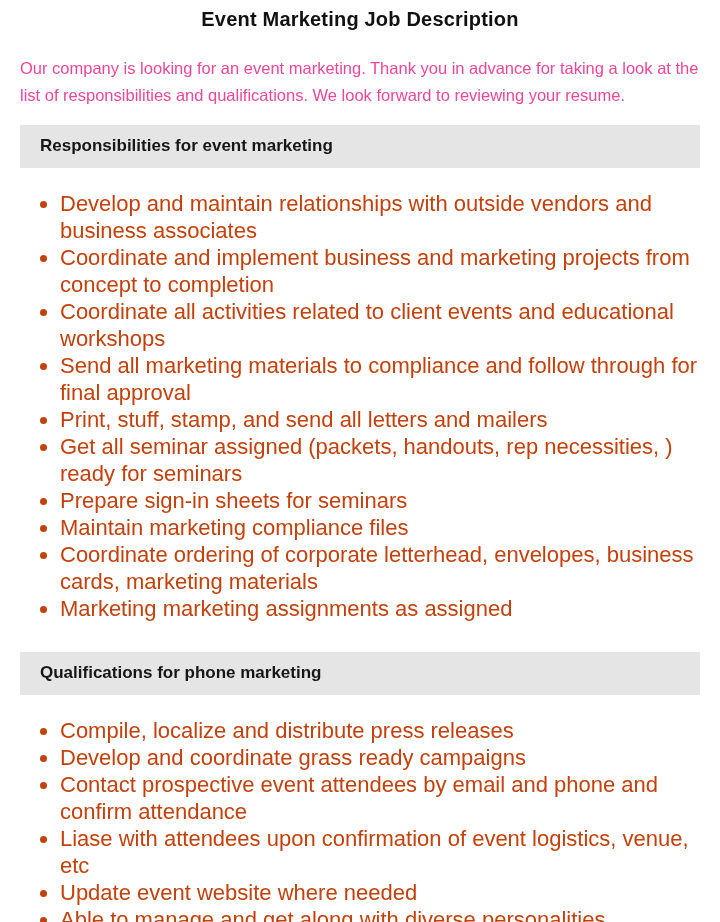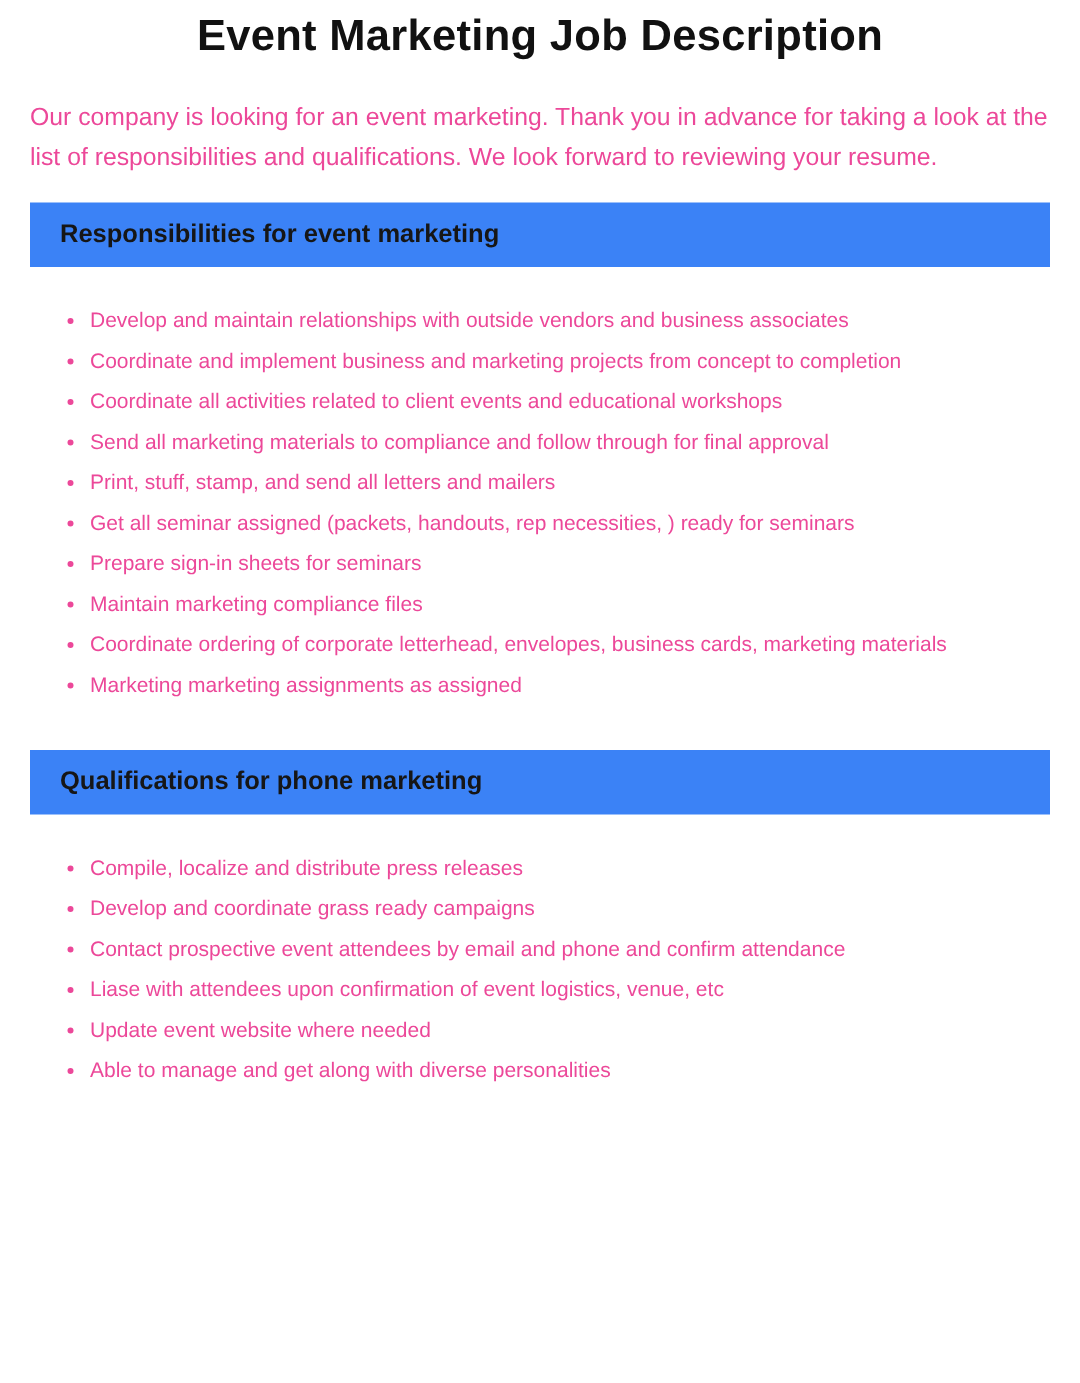--- a/index.html
+++ b/index.html
@@ -12,58 +12,58 @@
 
   .page {
     width: 720px;
     min-height: 922px;
     margin: 0 auto;
     background: #ffffff;
     padding: 6px 20px 30px 20px;
   }
 
   .doc-title {
-    font-size: 29px;
+    font-size: 20px;
     font-weight: 700;
     text-align: center;
     letter-spacing: 0.2px;
     color: #111111;
     margin-top: 2px;
     margin-bottom: 24px;
   }
 
   .intro {
     font-size: 16.5px;
     line-height: 27px;
     color: #ec4899;
     margin-bottom: 16px;
   }
 
   .section-bar {
-    background: #3b82f6;
+    background: #e5e5e5;
     padding: 11px 20px 12px 20px;
     margin-top: 13px;
   }
 
   .section-heading {
     font-size: 17px;
     font-weight: 700;
     color: #161616;
   }
 
   ul.item-list {
     margin: 22px 0 30px 0;
     padding-left: 40px;
     list-style-type: disc;
   }
 
   ul.item-list li {
-    font-size: 14px;
+    font-size: 22px;
     line-height: 27px;
-    color: #ec4899;
+    color: #c2410c;
   }
 
   ul.item-list.last {
     margin-bottom: 14px;
   }
 </style>
 </head>
 <body>
 
 <div class="page">

